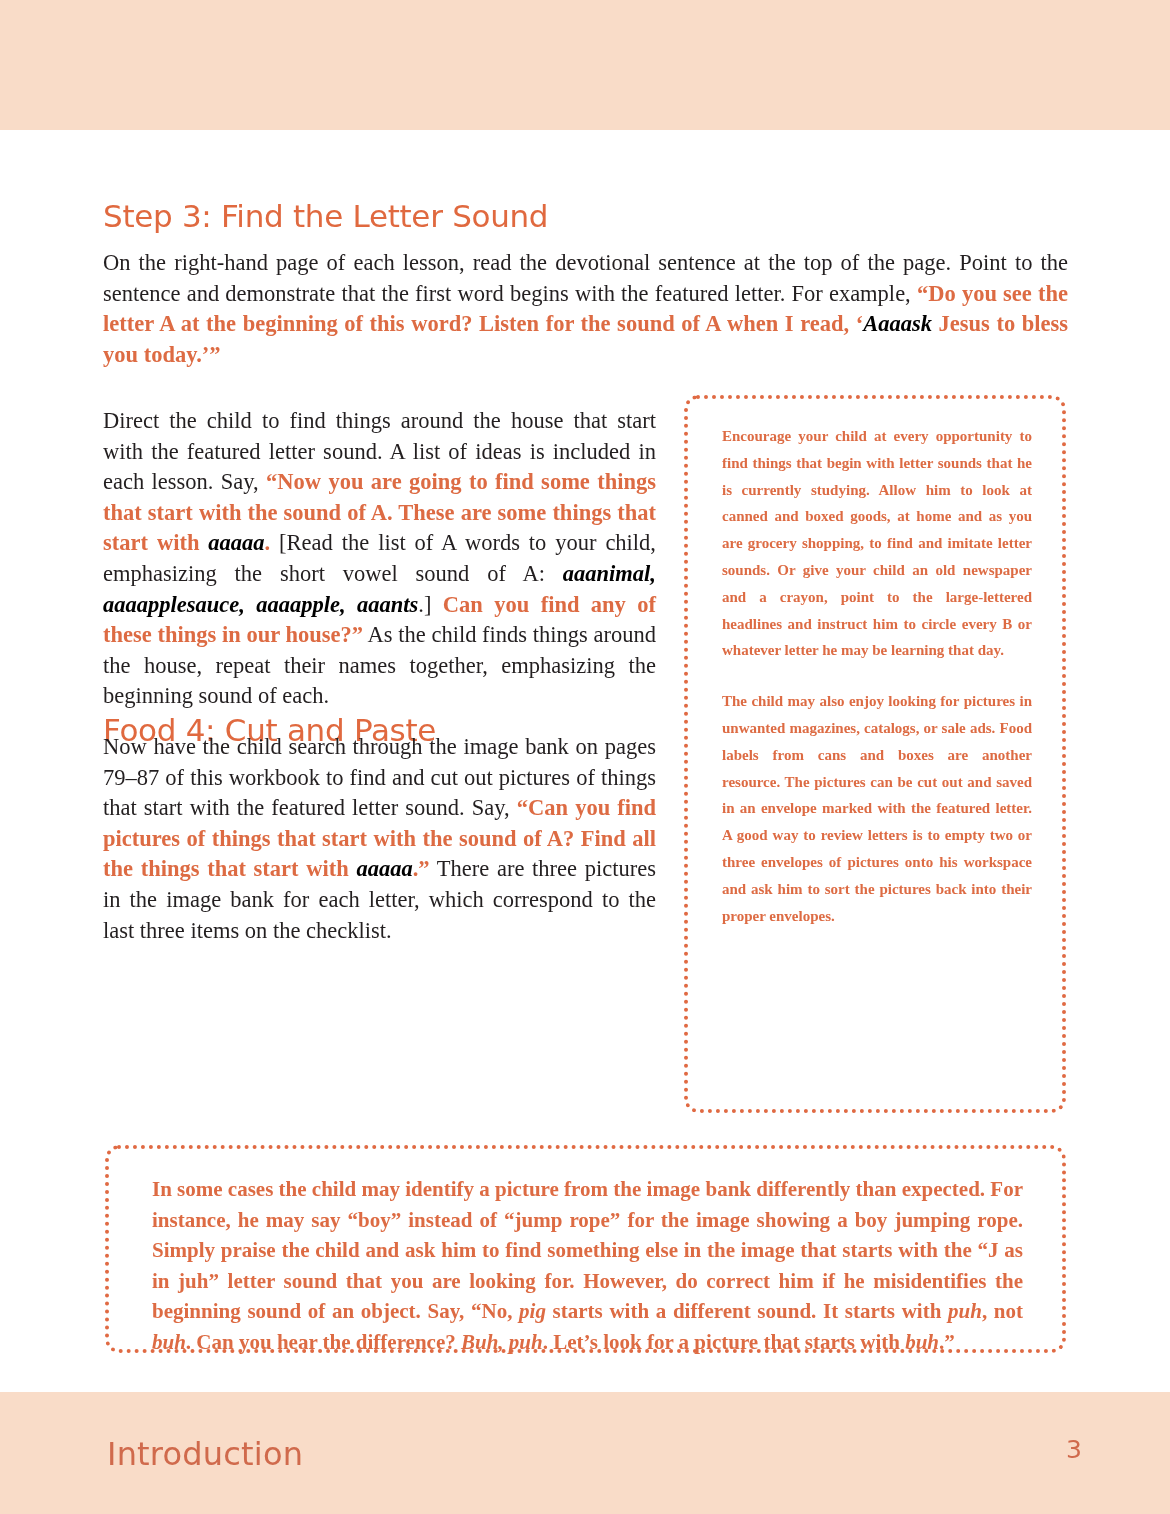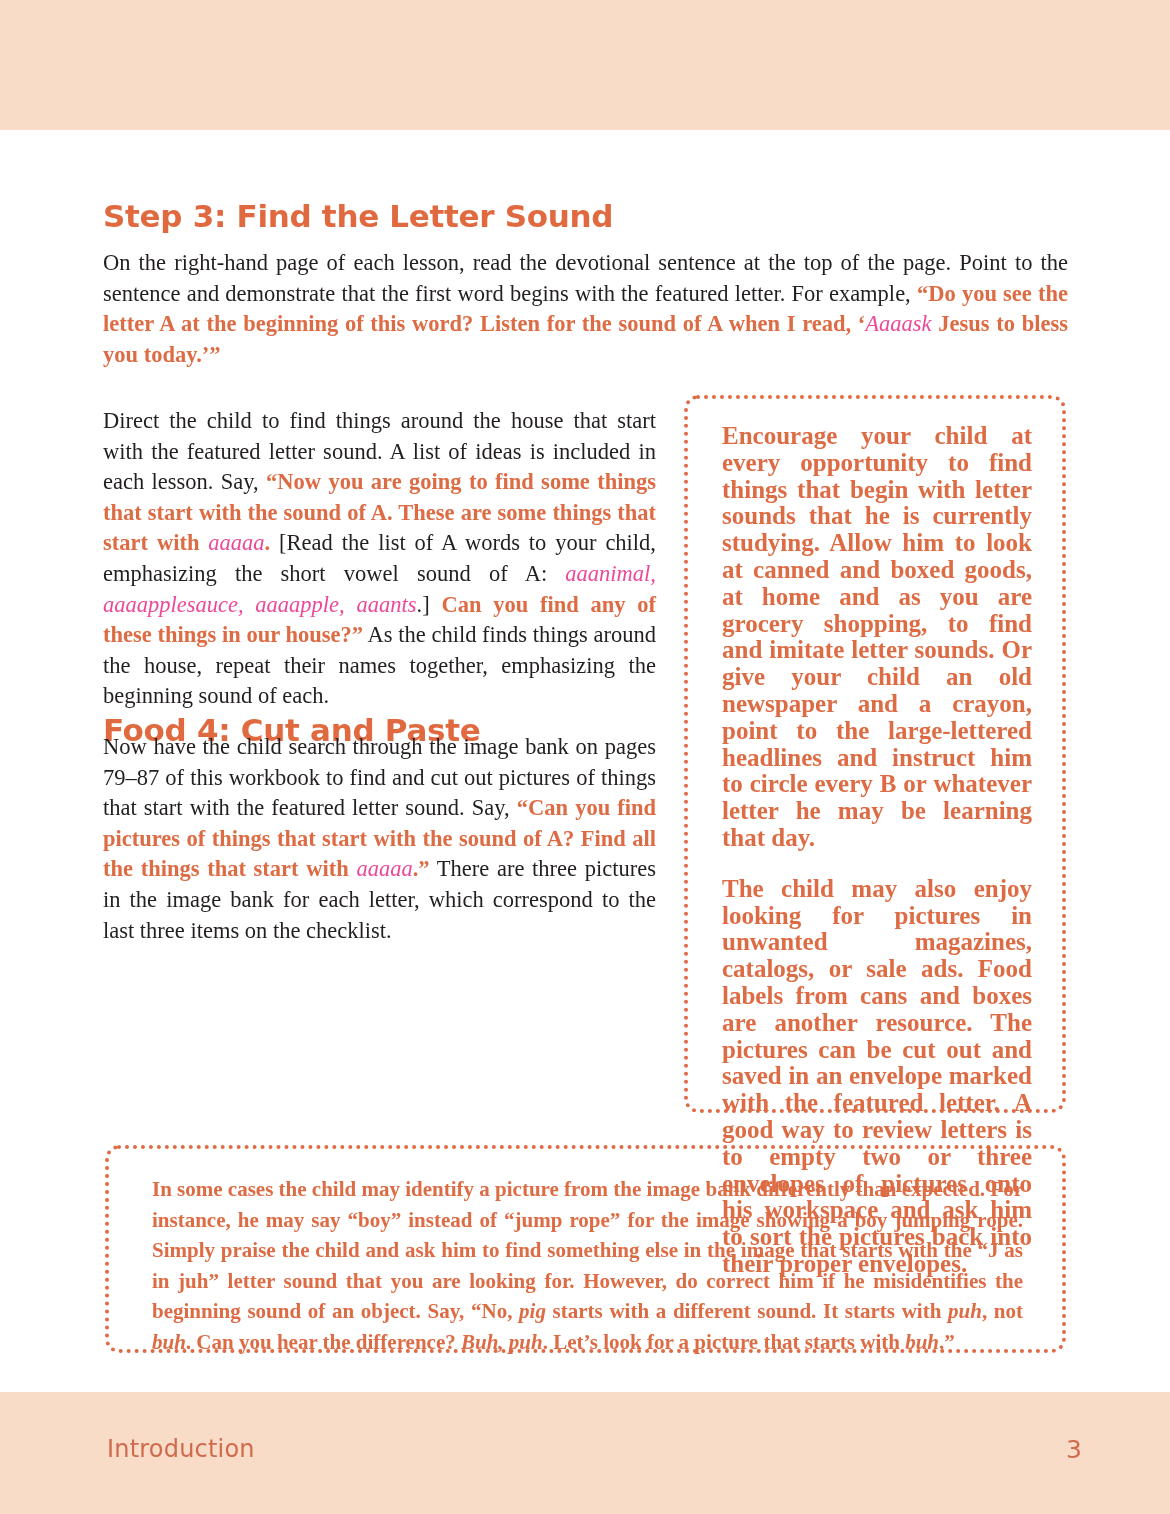--- a/index.html
+++ b/index.html
@@ -38,21 +38,21 @@
     width: 1170px;
     height: 122px;
     box-sizing: border-box;
     padding: 43px 88px 0 107px;
     display: flex;
     justify-content: space-between;
     align-items: flex-start;
   }
   .footer-label {
     font-family: "DejaVu Sans", sans-serif;
-    font-size: 24px;
+    font-size: 32px;
     font-weight: 400;
     color: #d06a4c;
     letter-spacing: 0.2px;
   }
   .footer-page {
     font-family: "DejaVu Sans", sans-serif;
     font-size: 25px;
     font-weight: 400;
     color: #d06a4c;
   }
@@ -64,21 +64,21 @@
     width: 1170px;
     height: 1262px;
   }
 
   
   h2.step-heading {
     position: absolute;
     margin: 0;
     font-family: "DejaVu Sans", sans-serif;
     font-size: 31px;
-    font-weight: 700;
+    font-weight: 400;
     color: #e0693f;
     letter-spacing: -0.3px;
     white-space: nowrap;
   }
   #heading-step3 { left: 103px; top: 68px; }
   #heading-step4 { left: 103px; top: 582px; }
 
   
   .para {
     position: absolute;
@@ -87,22 +87,22 @@
     line-height: 30.6px;
     color: #231f20;
     text-align: justify;
     text-justify: inter-word;
   }
   .para .hl {
     color: #dd6b43;
     font-weight: bold;
   }
   .para .hl-i {
-    color: #ec4899;
-    font-weight: normal;
+    color: #000000;
+    font-weight: bold;
     font-style: italic;
   }
 
   #para-intro { left: 103px; top: 118px; width: 965px; }
   #para-direct { left: 103px; top: 276px; width: 553px; }
   #para-now { left: 103px; top: 602px; width: 553px; }
   #para-instruct { left: 103px; top: 855px; width: 553px; }
 
   
   .dotted-box {
@@ -121,21 +121,21 @@
   #note-box {
     left: 105px;
     top: 1015px;
     width: 961px;
     height: 208px;
     padding: 20px 34px 18px 38px;
   }
 
   .sidebar-para {
     margin: 0;
-    font-size: 25px;
+    font-size: 15px;
     line-height: 26.8px;
     font-weight: bold;
     color: #dd6b43;
     text-align: justify;
     text-justify: inter-word;
   }
   .sidebar-para + .sidebar-para { margin-top: 24px; }
 
   .note-para {
     margin: 5px;

